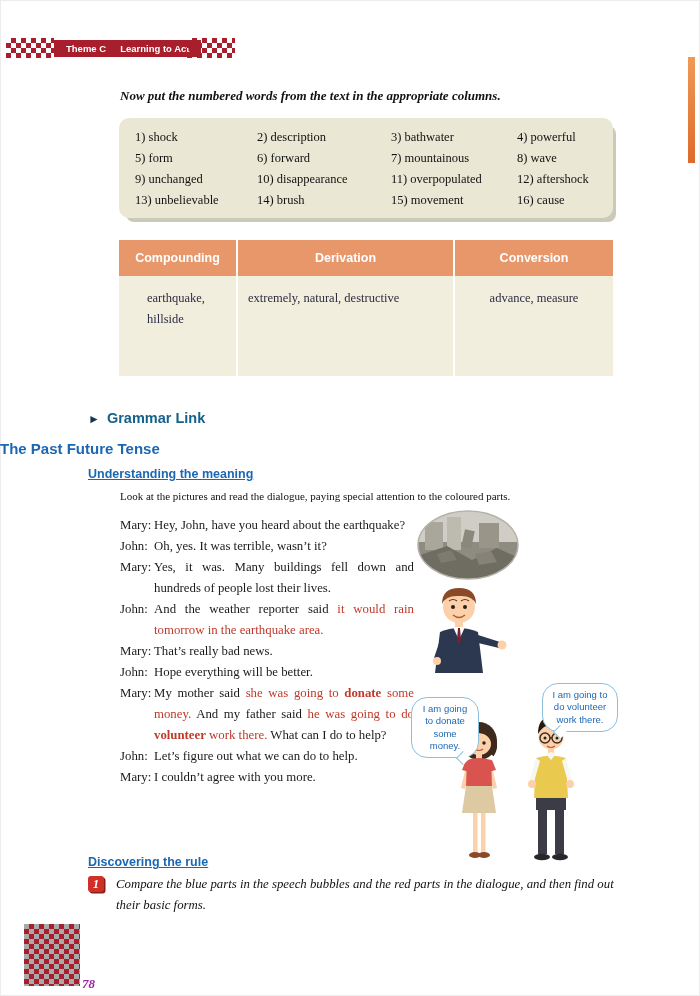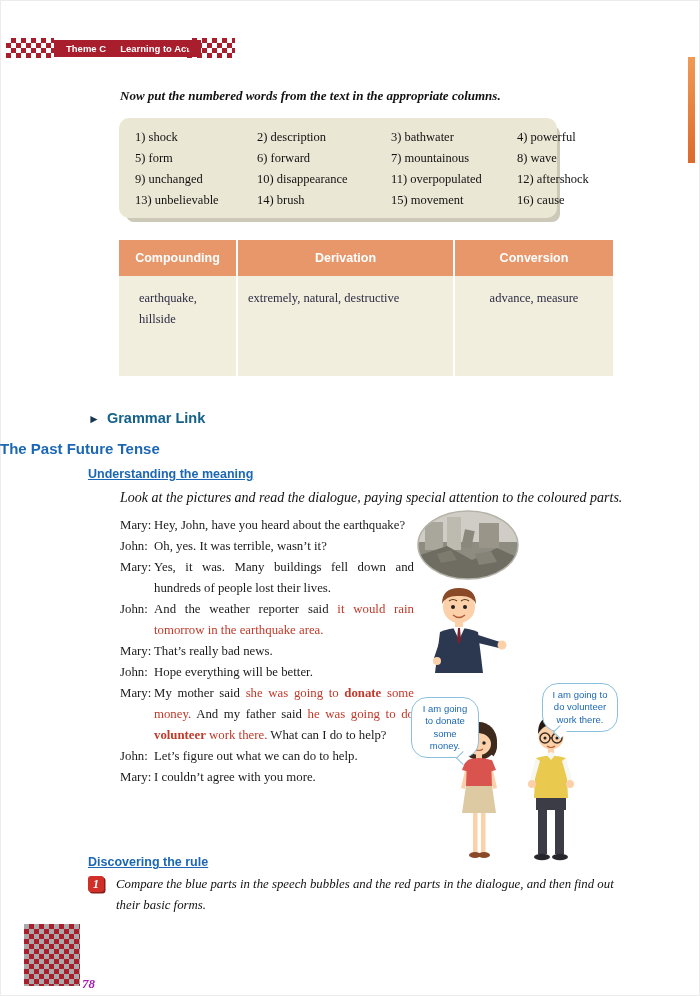--- a/index.html
+++ b/index.html
@@ -24,48 +24,48 @@
     background-position:0 0,5px 5px,5px 0;}
 
   .banner{position:absolute;left:54px;top:40px;height:17px;display:flex;align-items:center;gap:14px;
     background:var(--banner-red,#a81e2c);color:#fff;padding:0 12px 0 12px;
     font-family:"Liberation Sans",sans-serif;font-size:9.5px;font-weight:bold;}
   .side-bar{position:absolute;right:5px;top:57px;width:7px;height:106px;
     background:linear-gradient(var(--accent-orange-bar,#f09a55),#dd6a2c);}
 
   .intro{position:absolute;left:120px;top:88px;font-style:italic;font-size:13px;color:#111;font-weight:bold;}
 
-  .word-box{position:absolute;left:119px;top:118px;width:438px;height:100px;background:var(--word-box-beige,#ebe7d5);
+  .word-box{position:absolute;left:119px;top:118px;width:494px;height:100px;background:var(--word-box-beige,#ebe7d5);
     border-radius:10px;box-shadow:5px 6px 0 -2px #cdc9b8;padding:9px 0 0 16px;box-sizing:border-box;}
   .word-grid{display:grid;grid-template-columns:122px 134px 126px 96px;}
   .word-item{font-size:12.5px;line-height:21px;color:#111;}
 
   .vocab-table{position:absolute;left:119px;top:240px;width:494px;}
   .table-header-row{display:flex;background:var(--table-header-orange,#e8976b);}
   .th{color:#fff;font-family:"Liberation Sans",sans-serif;font-weight:bold;font-size:12.5px;
       text-align:center;padding:11px 0;box-sizing:border-box;}
   .th:nth-child(1){width:117px;}
   .th:nth-child(2){width:219px;border-left:2px solid #fff;border-right:2px solid #fff;}
   .th:nth-child(3){flex:1;}
   .table-body-row{display:flex;background:#f2eedd;height:100px;}
   .td{font-size:12.5px;color:#2c2c44;padding-top:12px;line-height:21px;box-sizing:border-box;}
-  .td0{width:117px;padding-left:20px;}
+  .td0{width:117px;padding-left:28px;}
   .td1{width:219px;padding-left:10px;border-left:2px solid #fff;border-right:2px solid #fff;}
   .td2{flex:1;text-align:center;}
 
   .grammar-link{position:absolute;left:88px;top:410px;font-family:"Liberation Sans",sans-serif;
     font-weight:bold;font-size:14.5px;color:#14618b;}
   .grammar-link .arrow{color:#16364e;margin-right:7px;font-size:12px;}
   .section-title{position:absolute;left:0;top:440px;width:100%;text-align:left;
     font-family:"Liberation Sans",sans-serif;font-weight:bold;font-size:15px;color:var(--heading-blue,#1b67b4);}
   .subhead{position:absolute;left:88px;font-family:"Liberation Sans",sans-serif;font-weight:bold;
     font-size:12.5px;color:var(--heading-blue,#1b67b4);text-decoration:underline;}
   .understanding{top:467px;}
   .discovering{top:855px;}
-  .look-instruction{position:absolute;left:120px;top:490px;font-style:italic;font-size:14px;color:#111;}
+  .look-instruction{position:absolute;left:120px;top:490px;font-size:11px;color:#111;}
 
   .dialogue{position:absolute;left:120px;top:515px;width:294px;font-size:12.8px;color:#1a1a1a;}
   .dialogue-line{padding-left:34px;text-indent:-34px;line-height:21px;text-align:justify;}
   .speaker{display:inline-block;width:34px;text-indent:0;}
   .seg-n{color:#1a1a1a;}
   .seg-r{color:var(--dialogue-red,#bf3a2a);}
   .seg-rb{color:var(--dialogue-red,#bf3a2a);font-weight:bold;}
 
   .photo{position:absolute;left:417px;top:510px;}
   .reporter{position:absolute;left:420px;top:580px;}

